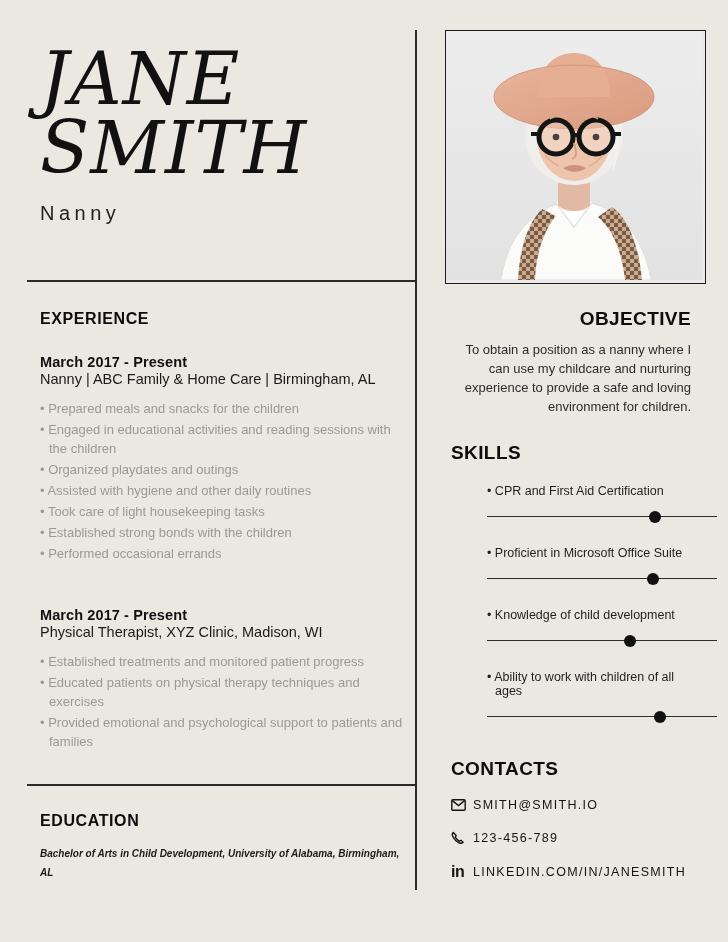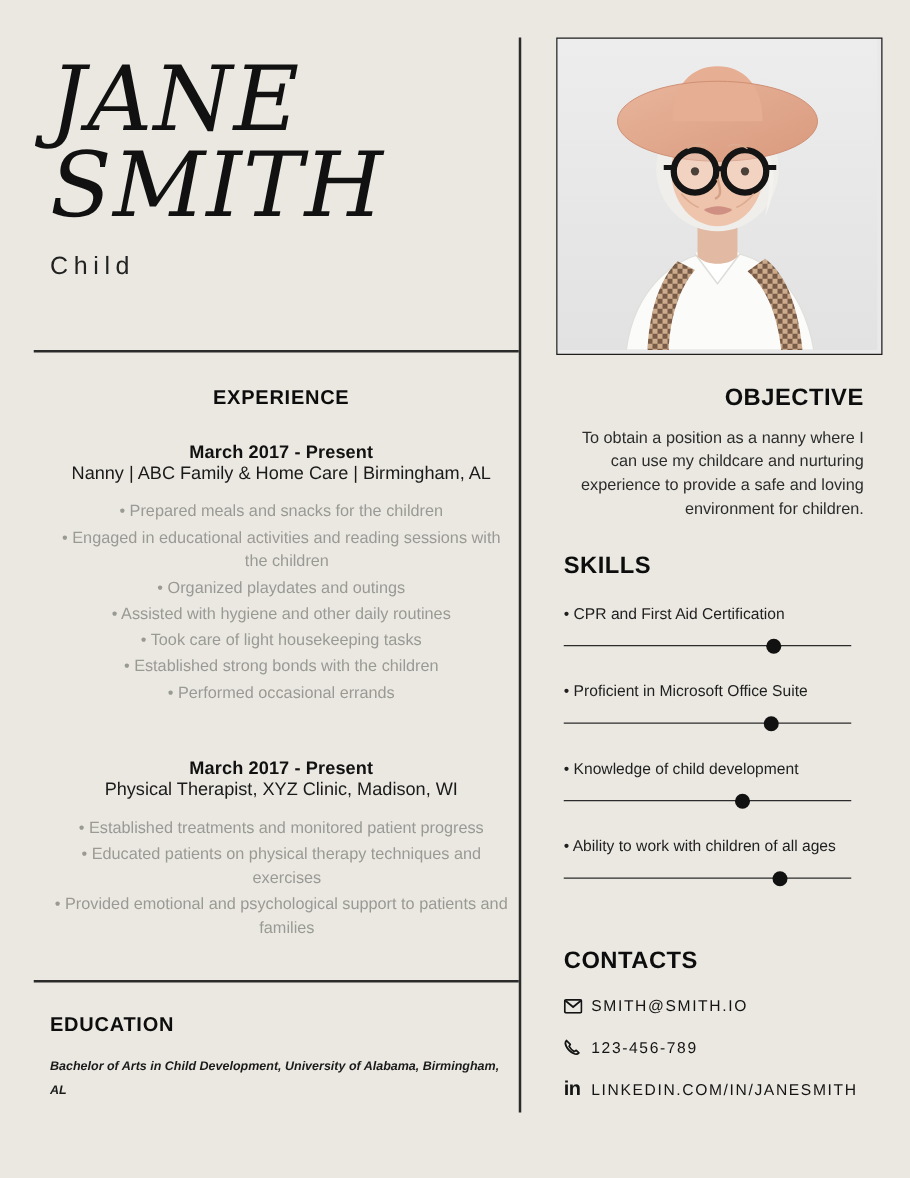--- a/index.html
+++ b/index.html
@@ -85,21 +85,20 @@
   .sec-head.right {
     font-size: 19px;
     letter-spacing: 0.4px;
   }
 
   .exp-section {
     position: absolute;
     left: 13px;
     top: 310px;
     width: 370px;
-    text-align: center;
   }
   .job { margin-top: 0; }
   .job + .job { margin-top: 44px; }
   .job-date {
     font-size: 14.5px;
     font-weight: 800;
     letter-spacing: 0.1px;
     color: #111111;
     margin-bottom: 1px;
   }
@@ -172,21 +171,21 @@
     color: #2c2c2c;
   }
 
   .skills {
     position: absolute;
     left: 6px;
     top: 442px;
     width: 236px;
   }
   .skills-head { margin-bottom: 20px; }
-  .skill { margin-bottom: 23px; }
+  .skill { margin-bottom: 23px; margin-left: 36px; }
   .skill-label {
     font-size: 12.5px;
     color: #1f1f1f;
     margin-bottom: 13px;
     padding-left: 8px;
     text-indent: -8px;
   }
   .slider {
     position: relative;
     height: 12px;
@@ -246,21 +245,21 @@
 
 <div class="page">
 
   <div class="vline"></div>
 
   <div class="left-col">
 
     <div class="name-block">
       <div class="name-line">JANE</div>
       <div class="name-line second">SMITH</div>
-      <div class="role">Child</div>
+      <div class="role">Nanny</div>
     </div>
 
     <div class="hr hr-top"></div>
 
     <div class="exp-section">
       <div class="sec-head exp-head">EXPERIENCE</div>
 
       <div class="job">
         <div class="job-date">March 2017 - Present</div>
         <div class="job-title">Nanny | ABC Family &amp; Home Care | Birmingham, AL</div>

